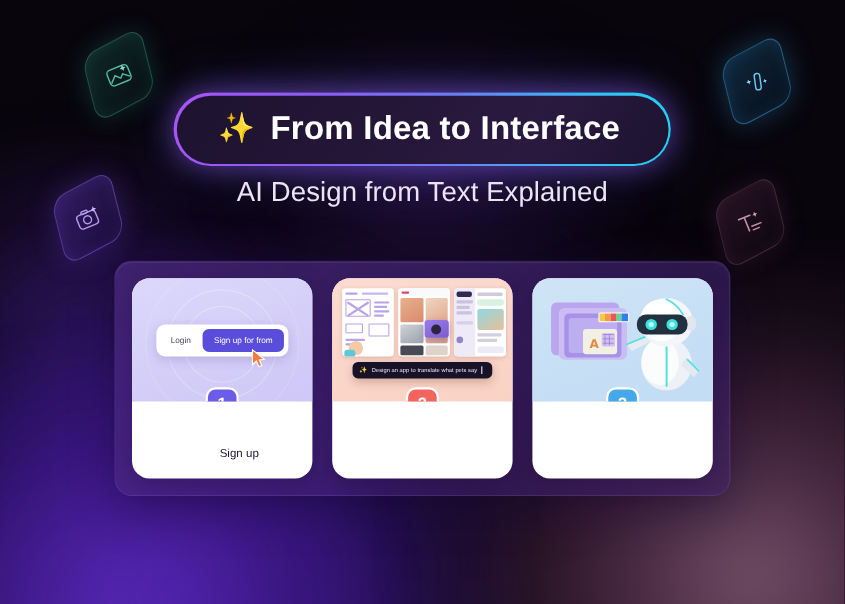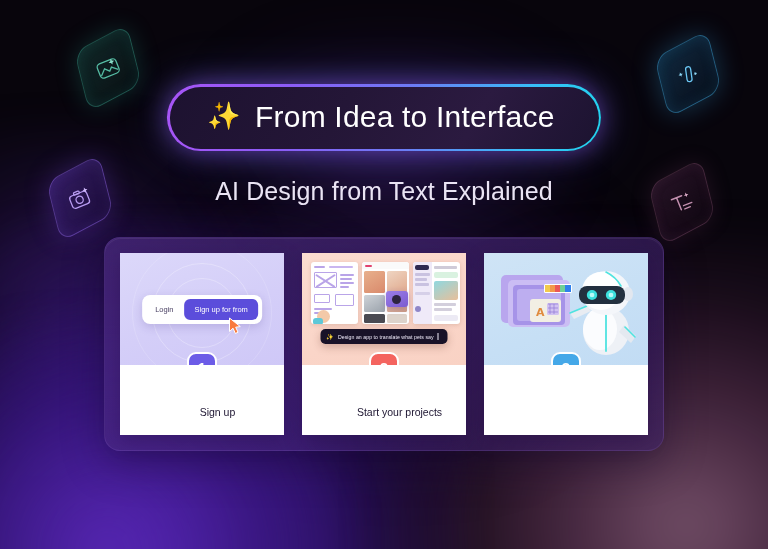--- a/index.html
+++ b/index.html
@@ -138,31 +138,31 @@
     display: flex;
     align-items: center;
     gap: 14px;
     padding: 13px 44px 15px 38px;
     border-radius: 40px;
     background: linear-gradient(120deg, #1d1230 0%, #241637 40%, #2b1a40 70%, #1c1330 100%);
   }
   .title-sparkle { font-size: 27px; line-height: 1; }
   .title-text {
     font-size: 30px;
-    font-weight: normal;
+    font-weight: bold;
     color: #ffffff;
     letter-spacing: 0.2px;
     white-space: nowrap;
   }
 
   
   .subtitle {
     position: absolute;
     left: 0; right: 0;
-    top: 177px;
+    top: 161px;
     text-align: center;
     font-size: 25px;
     color: #eae4f4;
     letter-spacing: 0.1px;
   }
 
   
   .panel {
     position: absolute;
     left: 104px;
@@ -179,21 +179,21 @@
     left: 120px;
     top: 253px;
     width: 528px;
     height: 182px;
     display: flex;
     gap: 18px;
   }
   .card {
     width: 164px;
     height: 182px;
-    border-radius: 0;
+    border-radius: 16px;
     background: #ffffff;
     overflow: hidden;
     position: relative;
     display: flex;
     flex-direction: column;
     box-shadow: 0 6px 18px rgba(25,8,55,0.30);
   }
   .card-art {
     height: 112px;
     position: relative;
@@ -477,21 +477,20 @@
         </div>
 
         <div class="prompt-bar">
           <span class="prompt-spark">✨</span>
           <span class="prompt-text">Design an app to translate what pets say</span>
           <span class="prompt-caret"></span>
         </div>
 
         <div class="badge badge-2">2</div>
       </div>
-      <div class="card-caption">Start your projects</div>
     </div>
 
     <div class="card">
       <div class="card-art art-3">
         <div class="robot-wrap">
           <svg width="164" height="112" viewBox="0 0 164 112" fill="none">
 
             <g>
               <rect x="17" y="22" width="62" height="48" rx="5" fill="#b9a6ee"></rect>
               <rect x="24" y="27" width="62" height="47" rx="5" fill="#cbbdf4"></rect>

